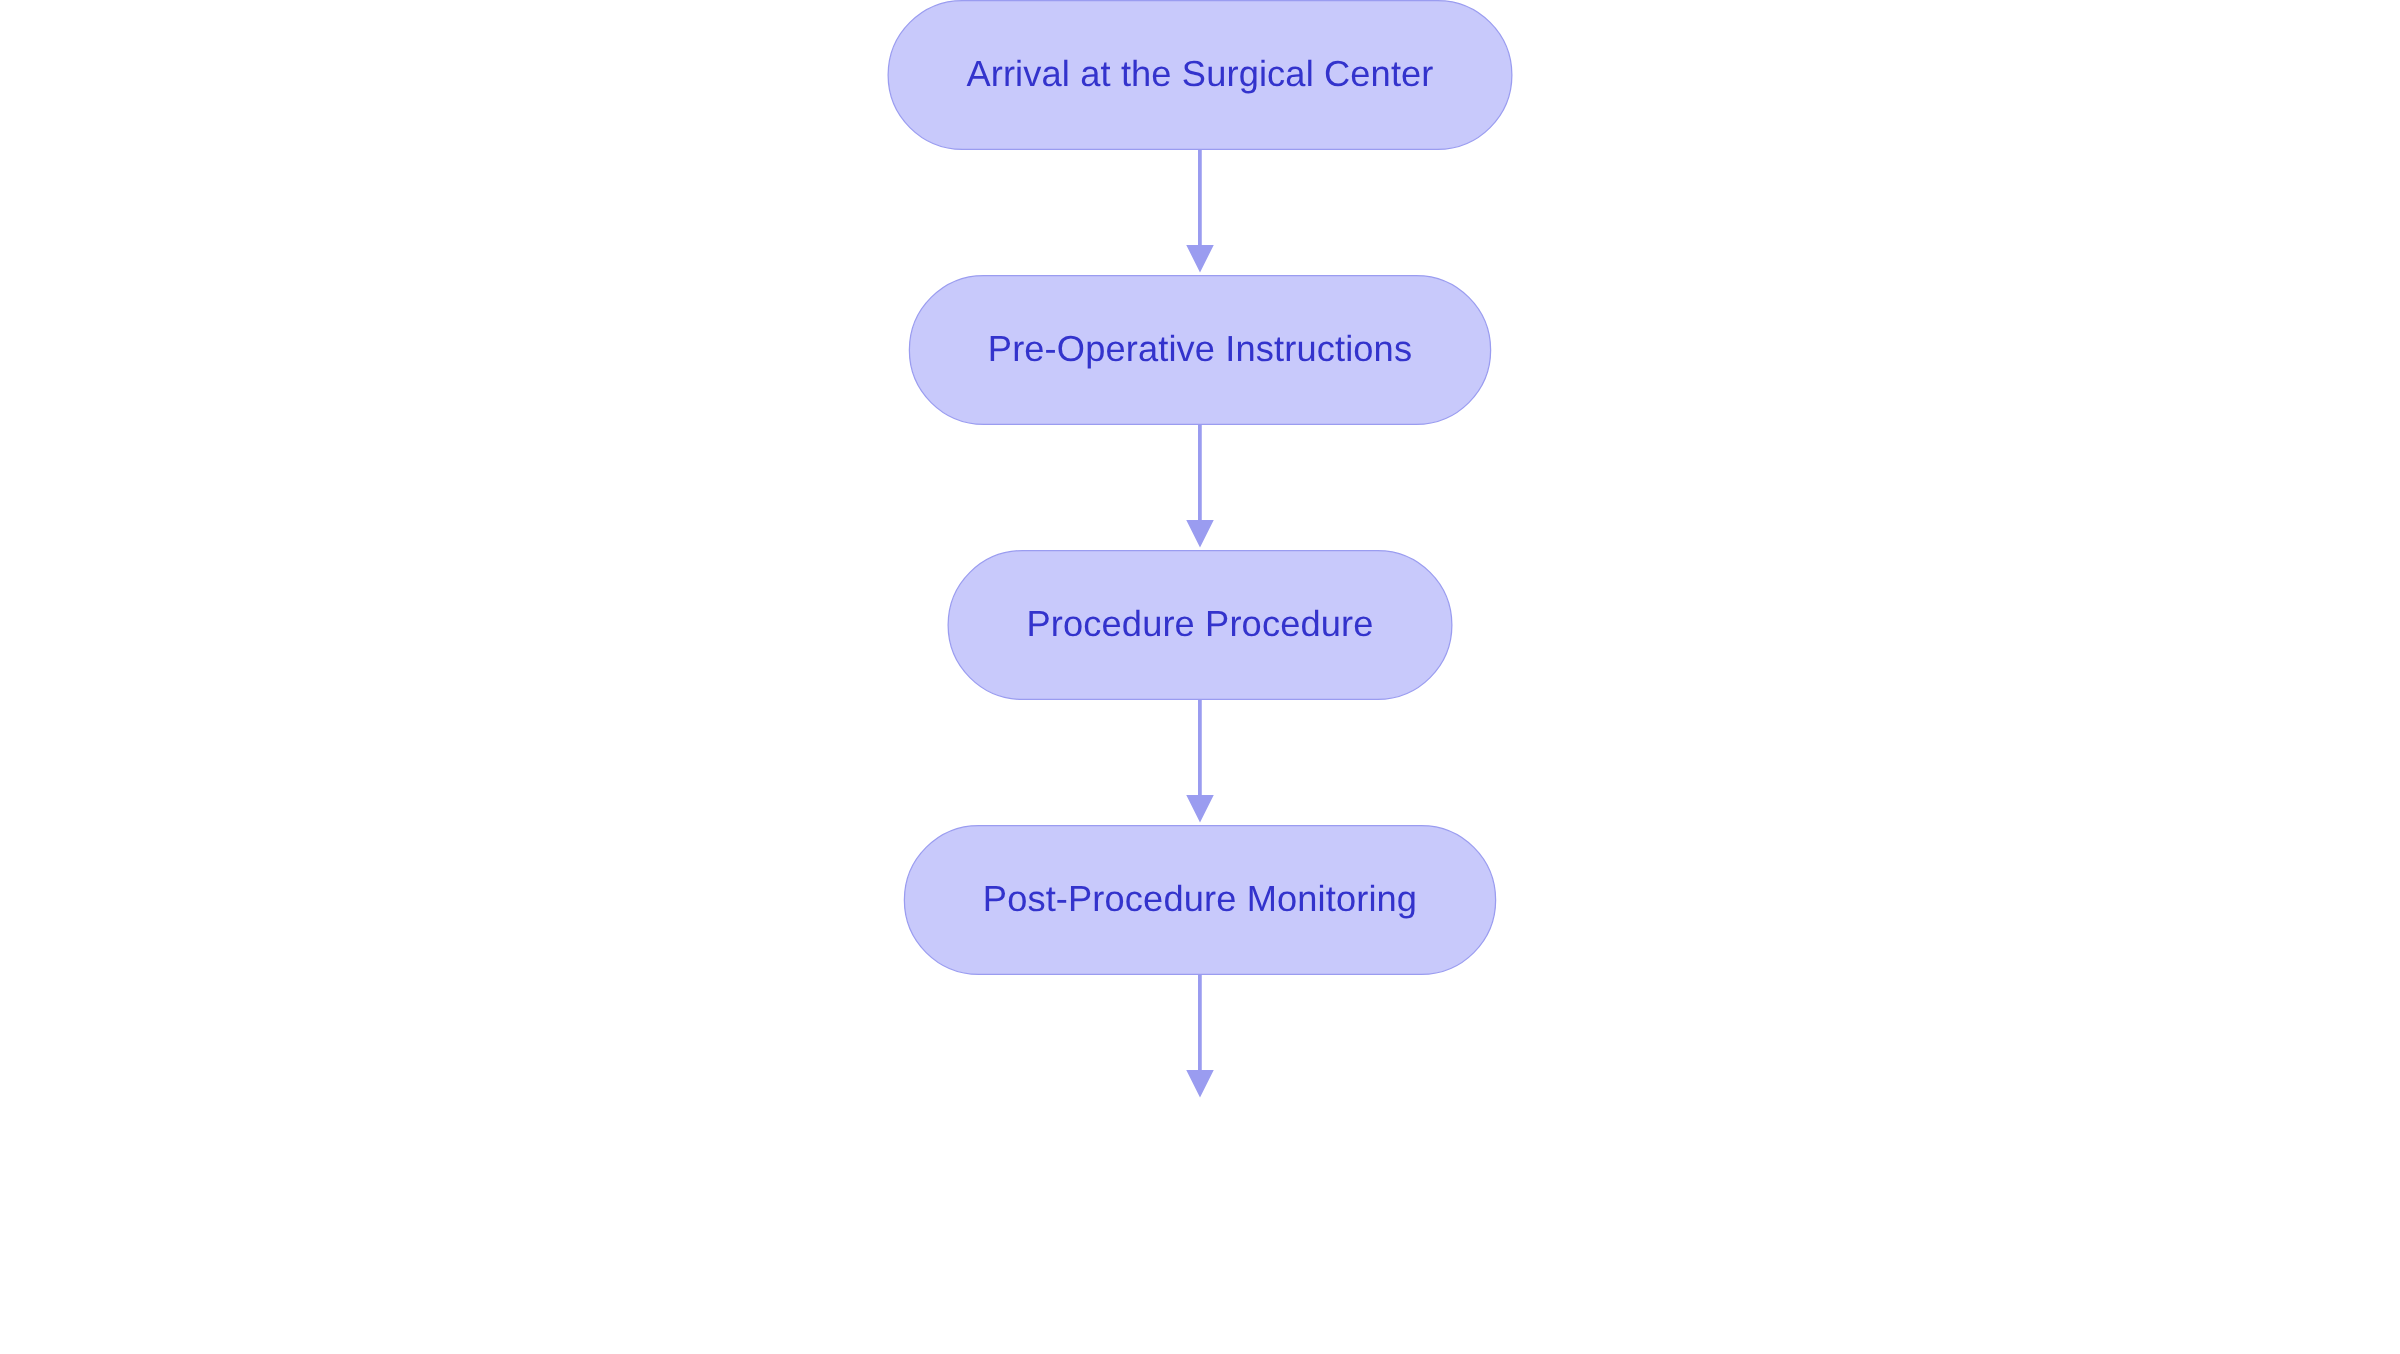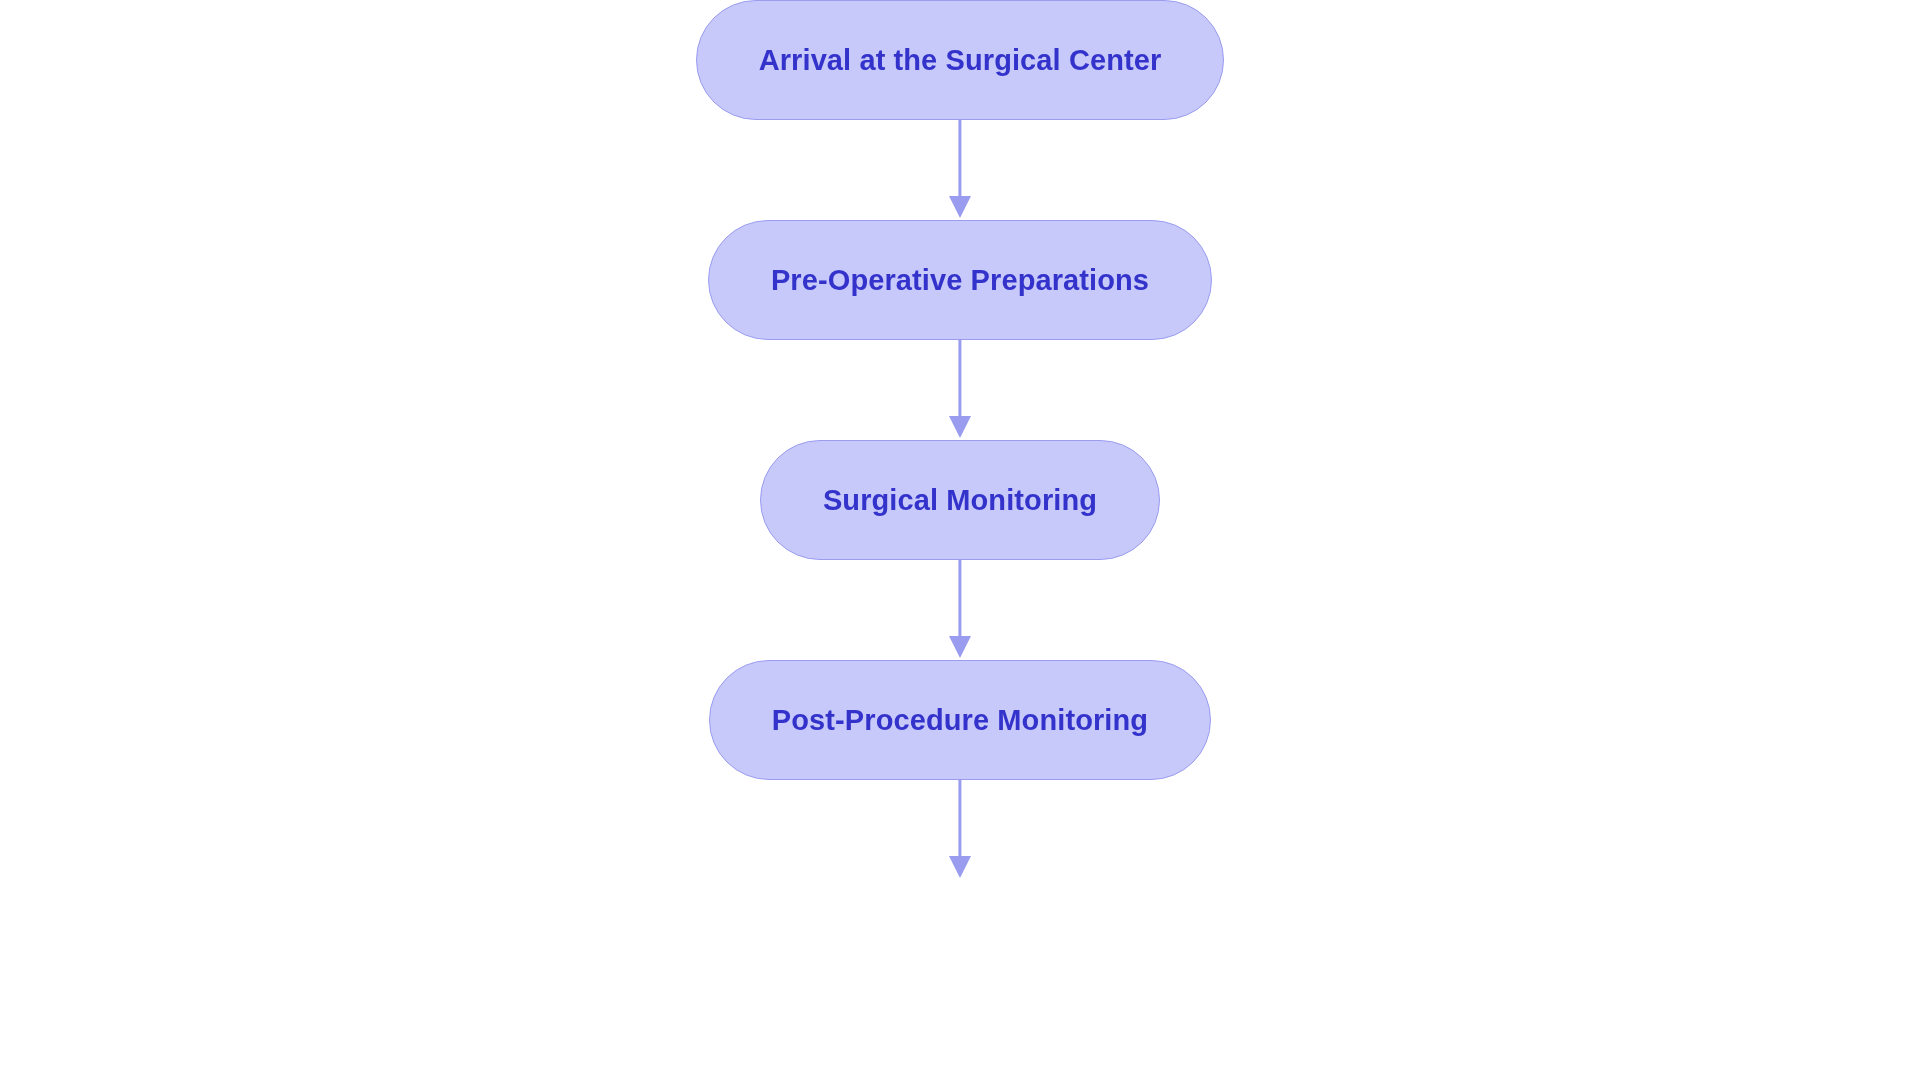--- a/index.html
+++ b/index.html
@@ -45,21 +45,21 @@
     border-radius: 9999px;
     height: 120px;
     padding: 0 62px;
     white-space: nowrap;
   }
 
   .flow-node-label {
     color: #3333cc;
     font-family: "Liberation Sans", sans-serif;
     font-size: 29px;
-    font-weight: 700;
+    font-weight: 400;
     letter-spacing: 0.1px;
     line-height: 1;
     white-space: nowrap;
   }
 
   
   .flow-connector {
     position: relative;
     width: 40px;
     height: 100px;
@@ -98,30 +98,30 @@
     <div class="flow-node">
       <span class="flow-node-label">Arrival at the Surgical Center</span>
     </div>
 
     <div class="flow-connector">
       <div class="connector-line"></div>
       <div class="connector-arrowhead"></div>
     </div>
 
     <div class="flow-node">
-      <span class="flow-node-label">Pre-Operative Preparations</span>
+      <span class="flow-node-label">Pre-Operative Instructions</span>
     </div>
 
     <div class="flow-connector">
       <div class="connector-line"></div>
       <div class="connector-arrowhead"></div>
     </div>
 
     <div class="flow-node">
-      <span class="flow-node-label">Surgical Monitoring</span>
+      <span class="flow-node-label">Procedure Procedure</span>
     </div>
 
     <div class="flow-connector">
       <div class="connector-line"></div>
       <div class="connector-arrowhead"></div>
     </div>
 
     <div class="flow-node">
       <span class="flow-node-label">Post-Procedure Monitoring</span>
     </div>

